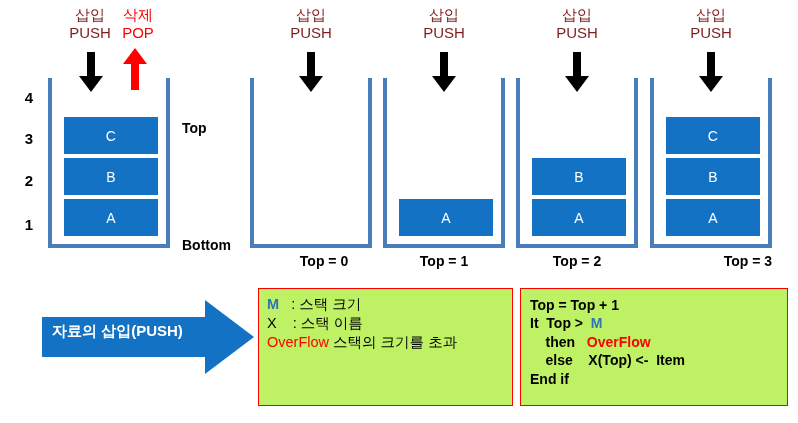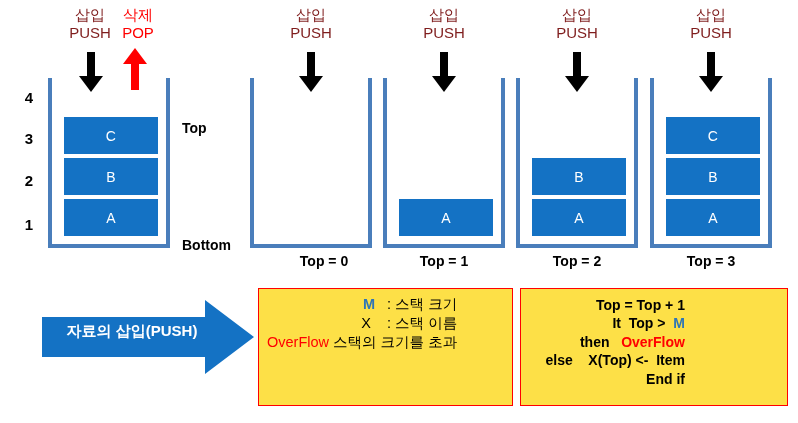--- a/index.html
+++ b/index.html
@@ -105,34 +105,32 @@
     left: 42px;
     top: 300px;
     width: 212px;
     height: 74px;
   }
   .banner-text {
     position: absolute;
     left: 10px;
     top: 22px;
     width: 160px;
-    text-align: center;
     color: #ffffff;
     font-size: 15px;
     font-weight: bold;
     white-space: nowrap;
   }
 
   
   .note-box {
     position: absolute;
     box-sizing: border-box;
     border: 1.5px solid #FF0000;
-    background: #fde047;
-    text-align: right;
+    background: #bef264;
   }
   .note-line {
     white-space: pre;
     line-height: 1.32;
   }
   .legend-box .note-line {
     font-size: 14.5px;
     color: #000000;
   }
   .code-box .note-line {
@@ -232,21 +230,21 @@
   <svg class="arrow" style="left:698px; top:52px;" width="26" height="40" viewBox="0 0 26 40">
     <polygon points="9,0 17,0 17,24 25,24 13,40 1,24 9,24" fill="#000000"></polygon>
   </svg>
   <div class="stack" style="left:650px; top:78px; width:122px; height:170px;">
     <div class="stack-inner">
       <div class="block" style="left:12px; top:39px; width:94px; height:37px;">C</div>
       <div class="block" style="left:12px; top:80px; width:94px; height:37px;">B</div>
       <div class="block" style="left:12px; top:121px; width:94px; height:37px;">A</div>
     </div>
   </div>
-  <div class="top-caption" style="left:650px; top:253px; width:122px;">Top = 3</div>
+  <div class="top-caption" style="left:650px; top:253px; width:122px;text-align:right;">Top = 3</div>
 
   <div class="banner">
     <svg width="212" height="74" viewBox="0 0 212 74">
       <polygon points="0,17 163,17 163,0 212,37 163,74 163,57 0,57" fill="#1472C4"></polygon>
     </svg>
     <div class="banner-text">자료의 삽입(PUSH)</div>
   </div>
 
   <div class="note-box legend-box" style="left:258px; top:288px; width:255px; height:118px;">
     <div class="legend-inner">

